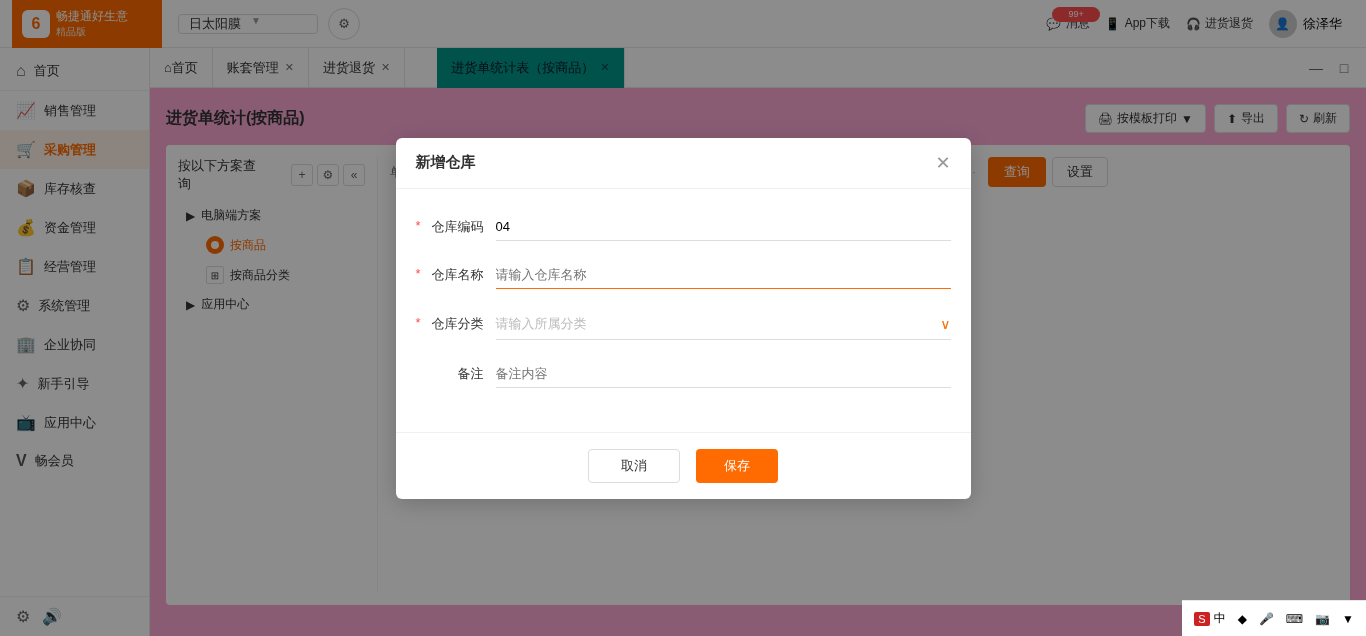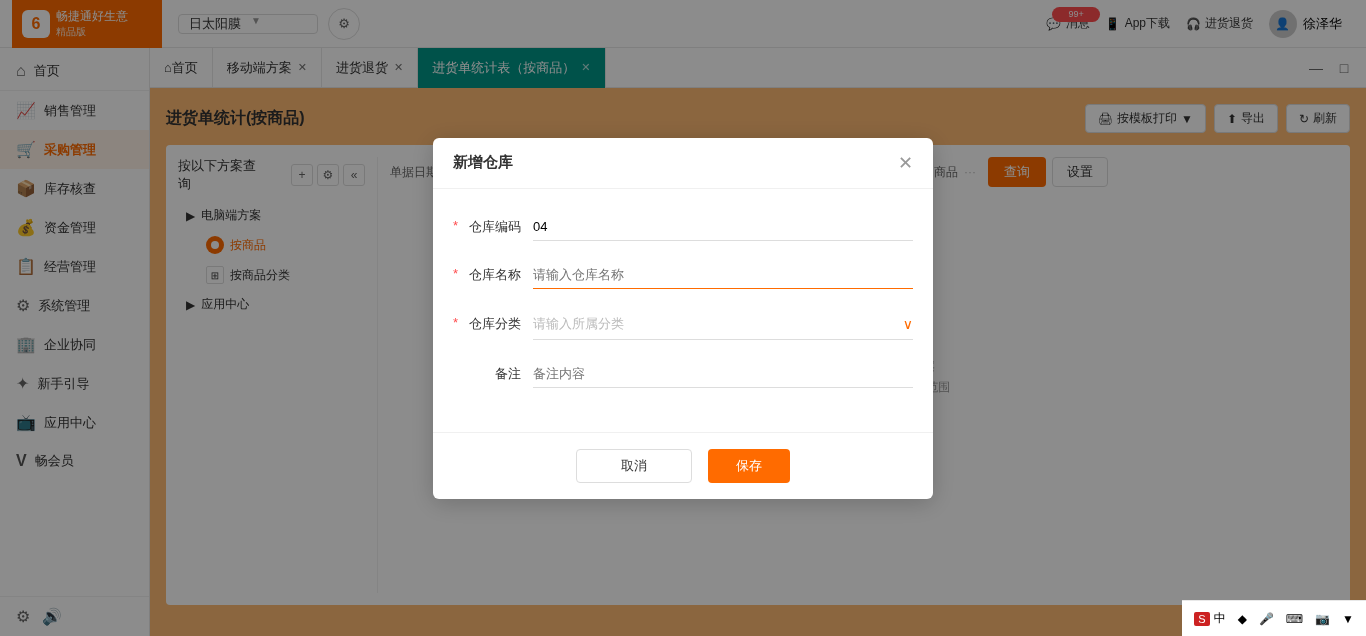--- a/index.html
+++ b/index.html
@@ -118,21 +118,22 @@
       padding: 0 14px;
       font-size: 13px;
       cursor: pointer;
       color: #333;
       border-right: 1px solid #e8e8e8;
       position: relative;
       white-space: nowrap;
     }
     .tab-item.active {
       background: #009688;
-      color: #ffffff;
+      color: #0f172a;
+      margin-left: 32px;
     }
     .tab-item .close-tab {
       margin-left: 6px;
       font-size: 11px;
       color: inherit;
       opacity: 0.7;
     }
     .tab-item.home { color: #333; }
     .tab-actions {
       margin-left: auto;
@@ -183,21 +184,21 @@
     .sidebar-bottom-icon { color: #666; cursor: pointer; font-size: 16px; }
 
     
     .main-content {
       position: fixed;
       top: 88px;
       left: 150px;
       right: 0;
       bottom: 0;
       overflow: auto;
-      background: #fdba74;
+      background: #f9a8d4;
       padding: 16px;
     }
 
     
     .page-header {
       display: flex;
       align-items: center;
       justify-content: space-between;
       margin-bottom: 12px;
     }
@@ -287,21 +288,21 @@
       z-index: 200;
       display: flex;
       align-items: center;
       justify-content: center;
     }
 
     
     .dialog {
       background: #fff;
       border-radius: 6px;
-      width: 500px;
+      width: 575px;
       box-shadow: 0 4px 24px rgba(0,0,0,0.2);
       overflow: hidden;
     }
     .dialog-header {
       display: flex;
       align-items: center;
       justify-content: space-between;
       padding: 14px 20px;
       border-bottom: 1px solid #f0f0f0;
     }
@@ -353,21 +354,21 @@
       display: flex;
       justify-content: center;
       gap: 16px;
       padding: 16px 20px;
       border-top: 1px solid #f0f0f0;
     }
     .btn-cancel {
       border: 1px solid #ddd;
       background: #fff;
       border-radius: 4px;
-      padding: 7px 44px;
+      padding: 7px 32px;
       cursor: pointer;
       font-size: 13px;
       color: #333;
     }
     .btn-save {
       background: #ff6b00;
       color: #fff;
       border: none;
       border-radius: 4px;
       padding: 7px 28px;
@@ -430,21 +431,21 @@
     </div>
   </div>
 </div>
 
 <div class="tabbar">
   <div class="tab-item home">
     <span>⌂</span>
     <span>首页</span>
   </div>
   <div class="tab-item">
-    <span>移动端方案</span>
+    <span>账套管理</span>
     <span class="close-tab">✕</span>
   </div>
   <div class="tab-item">
     <span>进货退货</span>
     <span class="close-tab">✕</span>
   </div>
   <div class="tab-item active">
     <span>进货单统计表（按商品）</span>
     <span class="close-tab">✕</span>
   </div>

